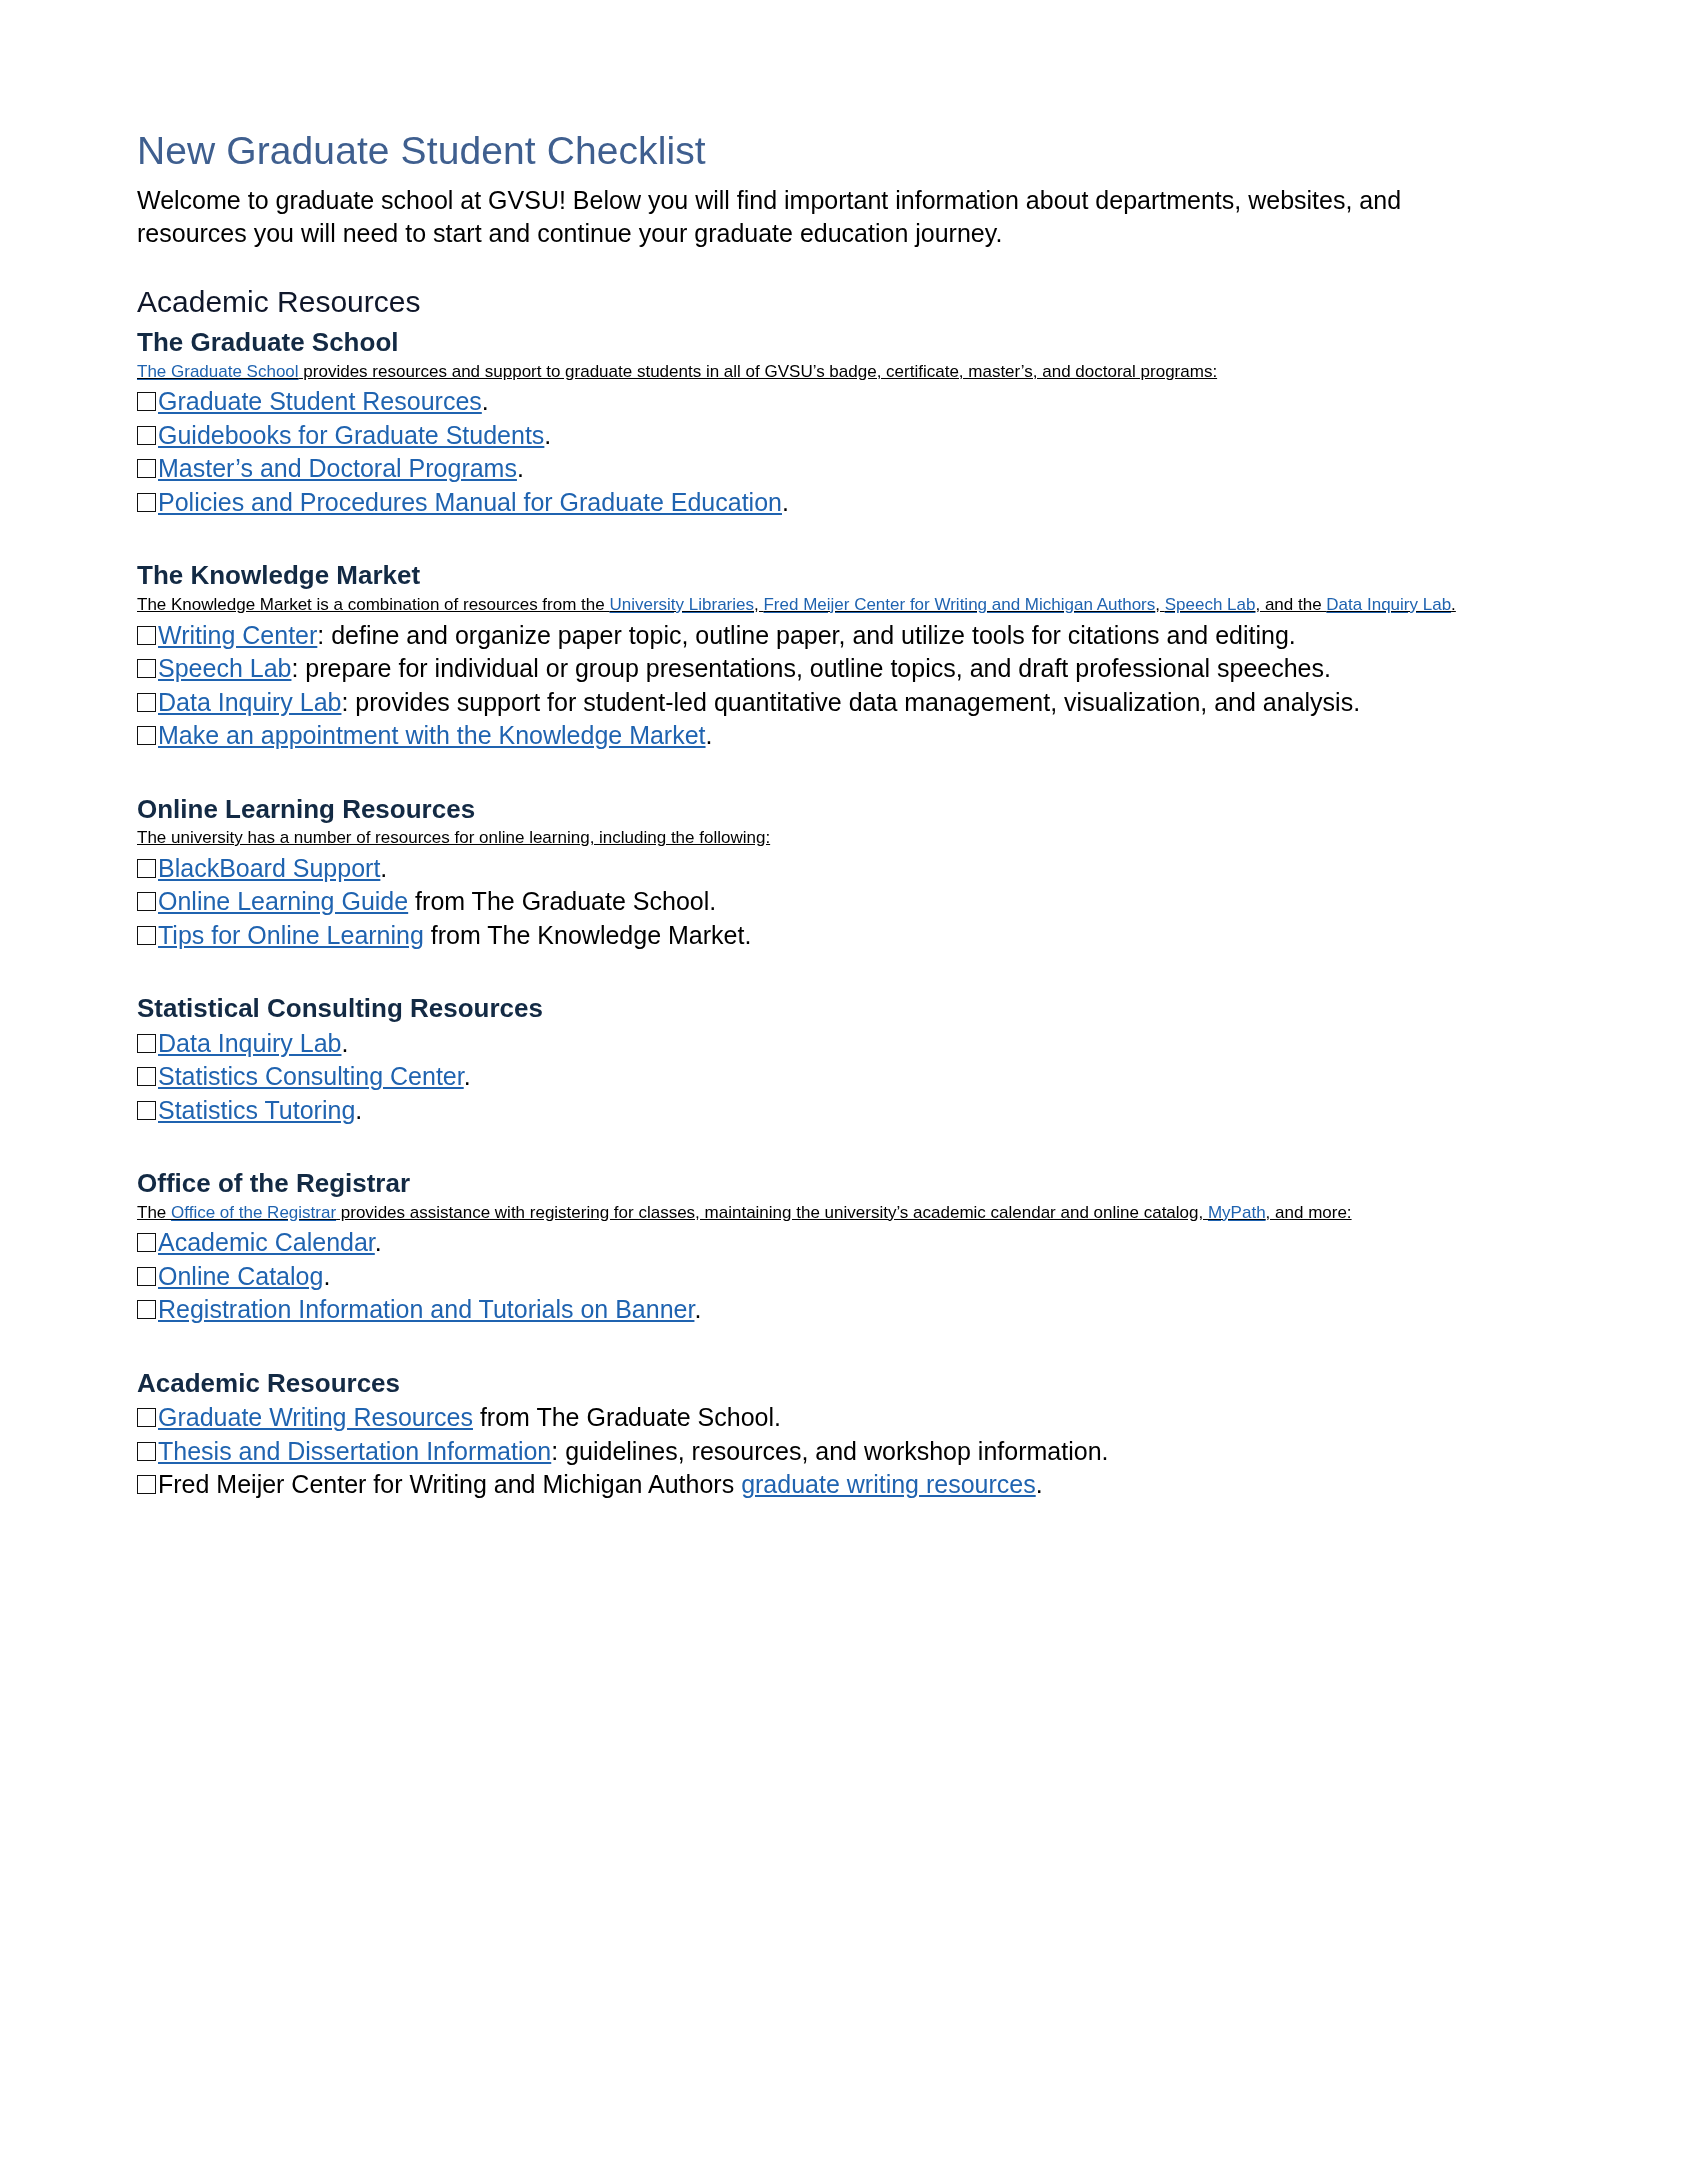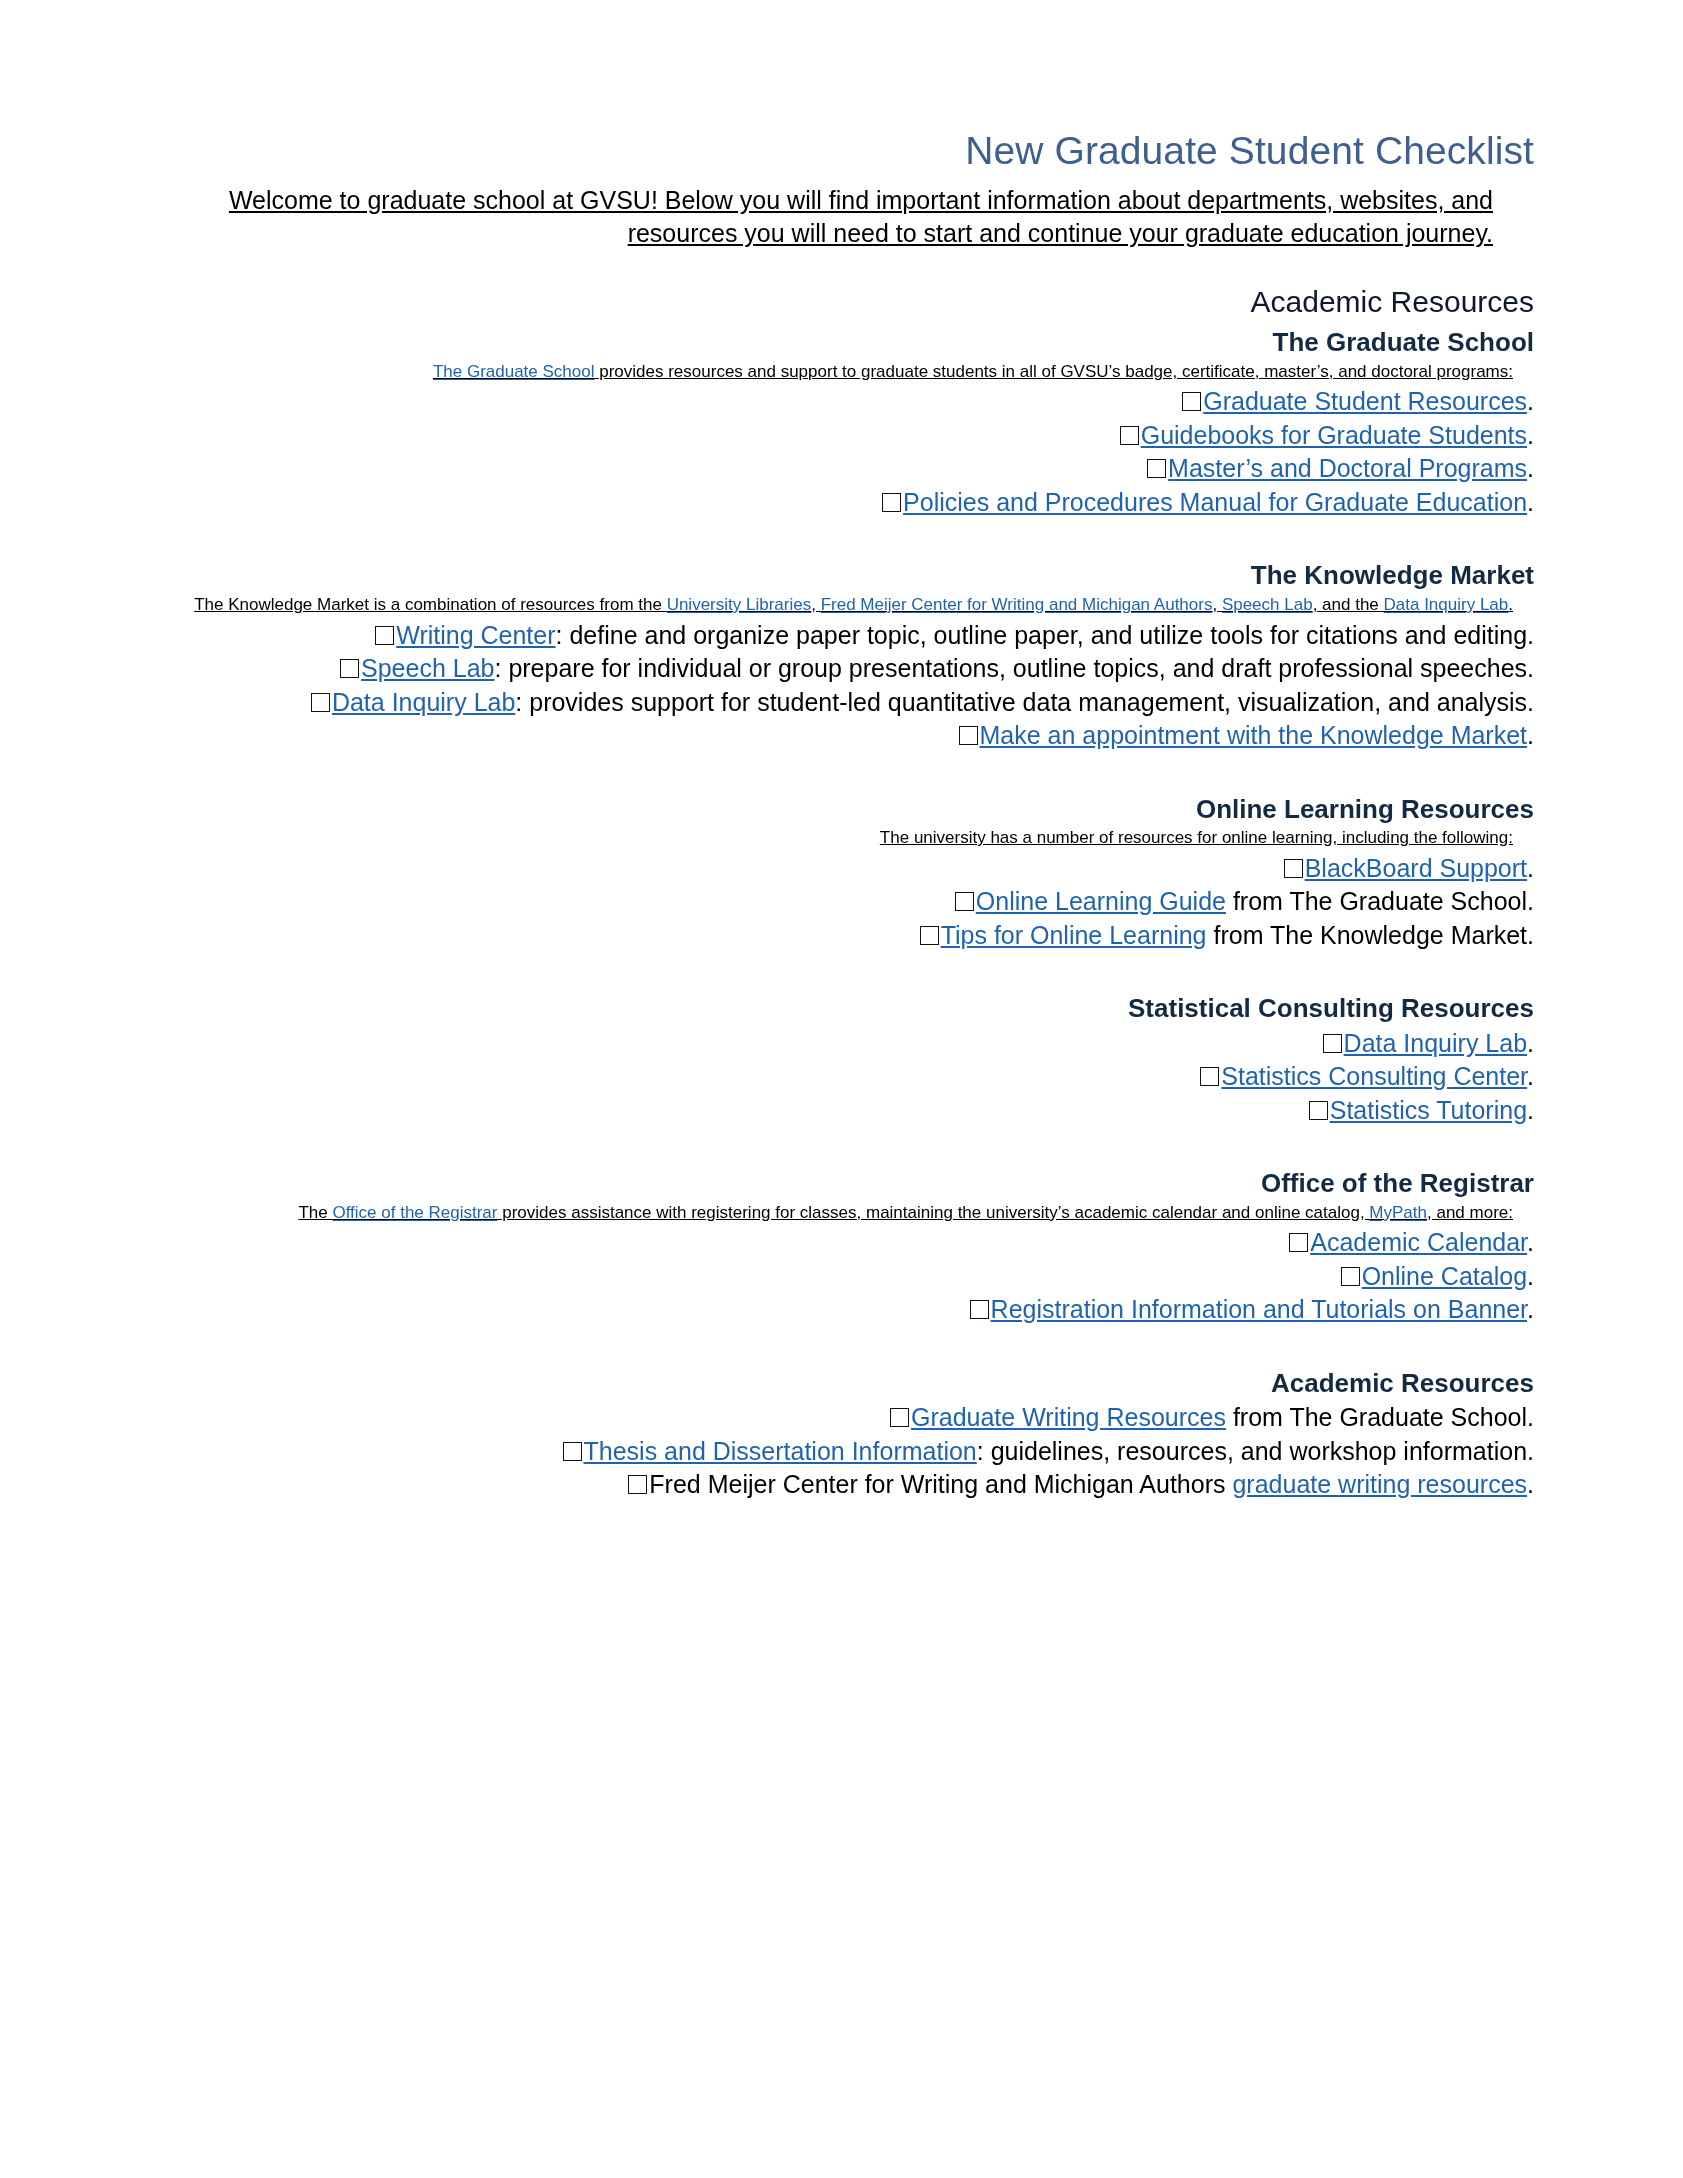--- a/index.html
+++ b/index.html
@@ -14,37 +14,35 @@
     color: #000000;
     -webkit-font-smoothing: antialiased;
   }
   .page {
     position: relative;
     width: 1683px;
     height: 2178px;
     background: #ffffff;
     box-sizing: border-box;
     padding: 129px 149px 0 137px;
-    text-align: right;
   }
   .doc-title {
     font-size: 39px;
     font-weight: 400;
     color: #3f5f8f;
     letter-spacing: 0.1px;
     line-height: 1.15;
     margin: 0 0 10px 0;
   }
   .intro {
     font-size: 25px;
     line-height: 1.33;
     color: #000000;
     margin: 0 0 8px 0;
     max-width: 1356px;
-    text-decoration: underline;
   }
   .section {
     margin-top: 34px;
   }
   .section-heading {
     font-size: 30px;
     font-weight: 400;
     color: #0f172a;
     line-height: 1.2;
     margin: 0 0 6px 0;

